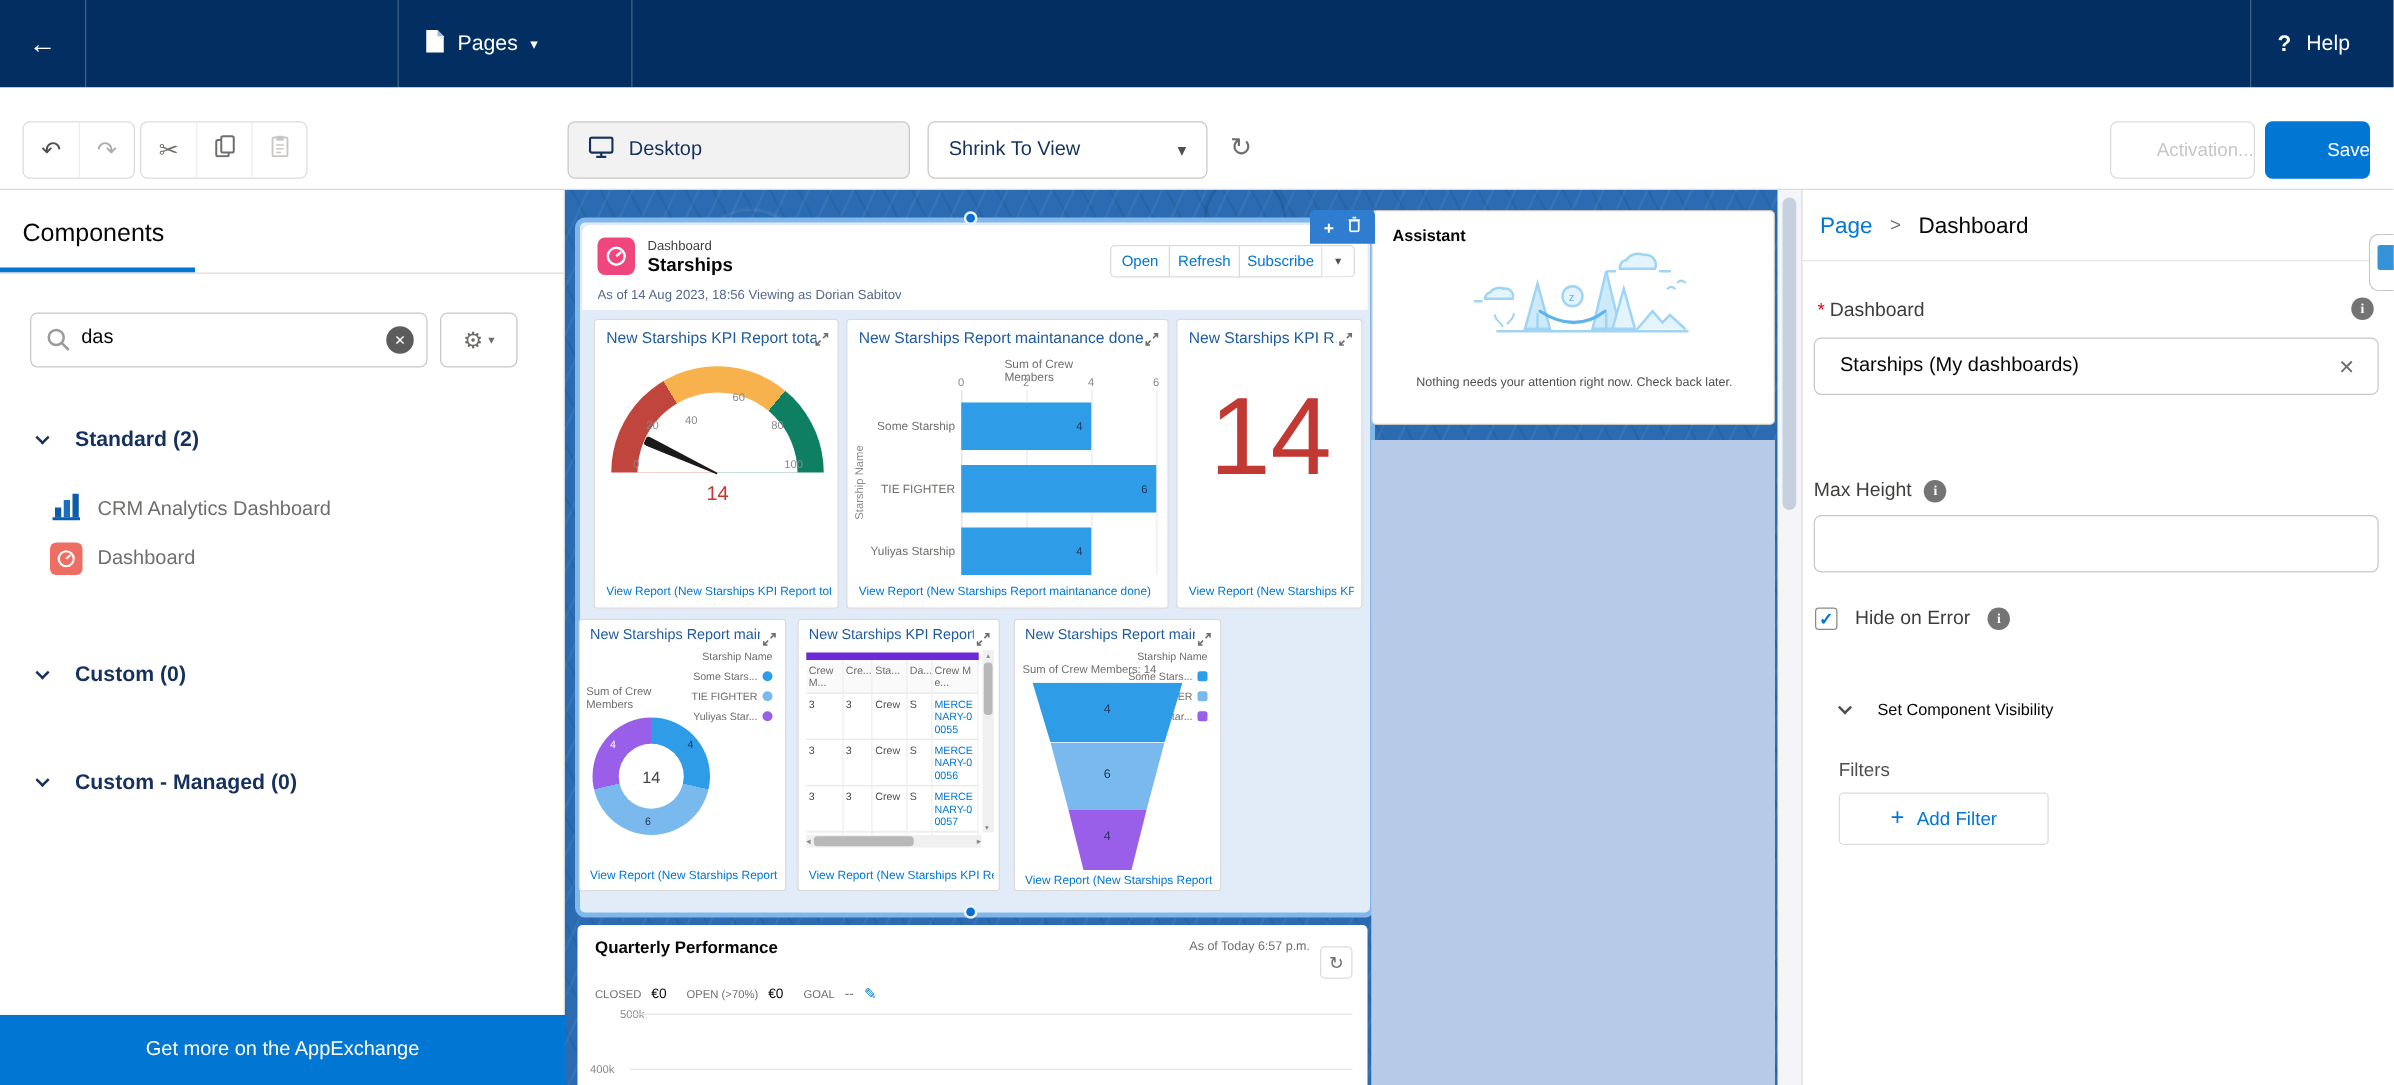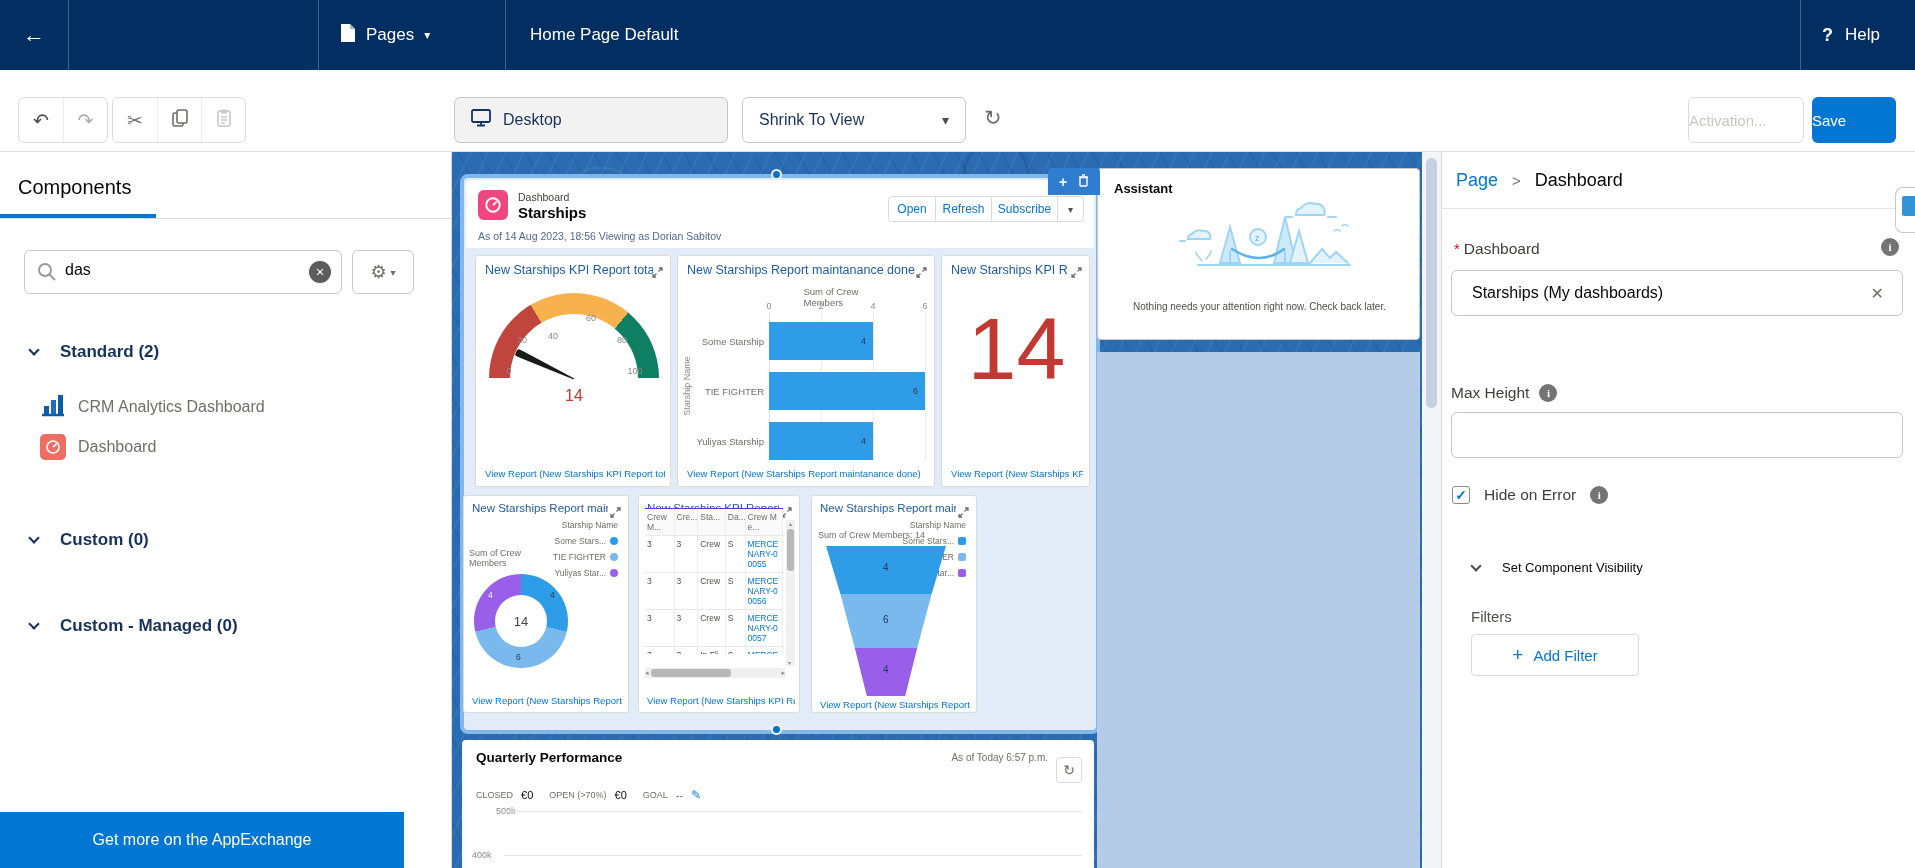--- a/index.html
+++ b/index.html
@@ -14,30 +14,30 @@
   .tb-item { display:flex; align-items:center; height:70px; color:#fff; }
   .tb-text { font-size:17px; }
   .caret { font-size:12px; }
 
   
   .toolbar { left:0; top:70px; width:1915px; height:82px; background:#fff; border-bottom:1px solid #dddbda; }
   .btn-group { top:27px; height:46px; background:#fff; border:1px solid #dddbda; border-radius:6px; display:flex; }
   .btn-group .tbtn { width:44px; height:44px; display:flex; align-items:center; justify-content:center; font-size:19px; color:#706e6b; border-left:1px solid #eeedec; }
   .btn-group .tbtn:first-child { border-left:none; }
   .select-btn { top:27px; height:46px; border:1px solid #c9c7c5; border-radius:6px; display:flex; align-items:center; font-size:16px; color:#16325c; }
-  .pill-btn { top:27px; height:46px; border-radius:6px; font-size:15px; display:flex; align-items:center; justify-content:flex-start; }
+  .pill-btn { top:27px; height:46px; border-radius:6px; font-size:15px; display:flex; align-items:center; justify-content:flex-end; }
 
   
   .sidebar { left:0; top:152px; width:452px; height:716px; background:#fff; border-right:1px solid #d8d8d8; }
   .side-section { font-size:17px; font-weight:bold; color:#16325c; }
   .side-item-label { font-size:16px; color:#706e6b; }
   .chev { display:inline-block; width:8px; height:8px; border-right:2px solid #16325c; border-bottom:2px solid #16325c; transform:rotate(45deg); }
   .search-box { left:24px; top:98px; width:318px; height:44px; border:1px solid #c9c7c5; border-radius:6px; background:#fff; }
   .gear-box { left:352px; top:98px; width:62px; height:44px; border:1px solid #c9c7c5; border-radius:6px; display:flex; align-items:center; justify-content:center; gap:4px; color:#706e6b; }
-  .appx { left:0; top:660px; width:404px; height:56px; background:#0176d3; color:#fff; font-size:16px; display:flex; align-items:center; justify-content:center; }
+  .appx { left:0; top:660px; width:452px; height:56px; background:#0176d3; color:#fff; font-size:16px; display:flex; align-items:center; justify-content:center; }
 
   
   .canvas { left:452px; top:152px; width:989px; height:716px; background-color:#2a6bb2;
     background-image:
       radial-gradient(circle at 15% 8%, transparent 40px, rgba(255,255,255,.08) 41px, transparent 44px),
       radial-gradient(circle at 55% 3%, transparent 30px, rgba(9,42,86,.25) 31px, transparent 34px),
       radial-gradient(circle at 85% 12%, transparent 50px, rgba(255,255,255,.07) 51px, transparent 54px),
       repeating-linear-gradient(115deg, rgba(255,255,255,.05) 0 2px, transparent 2px 16px),
       repeating-linear-gradient(62deg, rgba(9,42,86,.09) 0 2px, transparent 2px 20px);
     overflow:hidden; }
@@ -49,21 +49,21 @@
   .view-link { font-size:9.5px; color:#0176d3; }
   .expand-ic { position:absolute; top:8px; right:7px; }
   .act-seg { height:26px; border:1px solid #dddbda; background:#fff; color:#0176d3; font-size:12px; display:flex; align-items:center; justify-content:center; border-left:none; }
   .act-seg.first { border-left:1px solid #dddbda; border-radius:4px 0 0 4px; }
   .act-seg.last { border-radius:0 4px 4px 0; color:#514f4d; }
   .legend-row { position:absolute; right:10px; font-size:8.5px; color:#706e6b; display:flex; align-items:center; gap:4px; }
   .legend-dot { width:8px; height:8px; border-radius:50%; }
   .tick-label { position:absolute; font-size:9px; color:#8b8b8b; transform:translate(-50%,-50%); }
 
   
-  .mini-table { position:absolute; left:6px; top:12px; right:16px; font-size:8.5px; color:#514f4d; border-top:1px solid #6d28d9; }
+  .mini-table { position:absolute; left:6px; top:26px; right:16px; font-size:8.5px; color:#514f4d; border-top:6px solid #6d28d9; }
   .mini-tr { display:flex; border-bottom:1px solid #e8e8e8; }
   .mini-td { padding:3px 2px; border-right:1px solid #eeeeee; overflow:hidden; }
   .mini-th { color:#706e6b; background:#fafafa; }
   .c1{width:30px;} .c2{width:24px;} .c3{width:28px;} .c4{width:20px;} .c5{width:38px; word-break:break-all; color:#0176d3;}
 
   
   .assistant { left:645px; top:16px; width:323px; height:172px; background:#fff; border:1px solid #c9c7c5; border-radius:4px; }
   .lightblue { left:645px; top:200px; width:323px; height:516px; background:#b6cbe7; }
   .scrollstrip { left:970px; top:0; width:19px; height:716px; background:#f3f5f8; }
 
@@ -85,23 +85,20 @@
   <div class="abs vdiv" style="left:318px;"></div>
   <div class="abs tb-item" style="left:340px;gap:10px;">
     <span><svg width="16" height="20" viewBox="0 0 16 20">
           <path d="M1 1h9l5 5v13H1z" fill="#fff"></path>
           <path d="M10 1l5 5h-5z" fill="#9fb8d8"></path>
         </svg></span>
     <span class="tb-text">Pages</span>
     <span class="caret">▾</span>
   </div>
   <div class="abs vdiv" style="left:505px;"></div>
-  <div class="abs tb-item" style="left:530px;">
-    <span class="tb-text">Home Page Default</span>
-  </div>
   <div class="abs vdiv" style="left:1800px;"></div>
   <div class="abs tb-item" style="left:1822px;gap:12px;">
     <span style="font-size:18px;font-weight:bold;">?</span>
     <span class="tb-text">Help</span>
   </div>
 </div>
 
 <div class="abs toolbar">
   <div class="abs btn-group" style="left:18px;">
     <div class="tbtn" style="color:#514f4d;">

